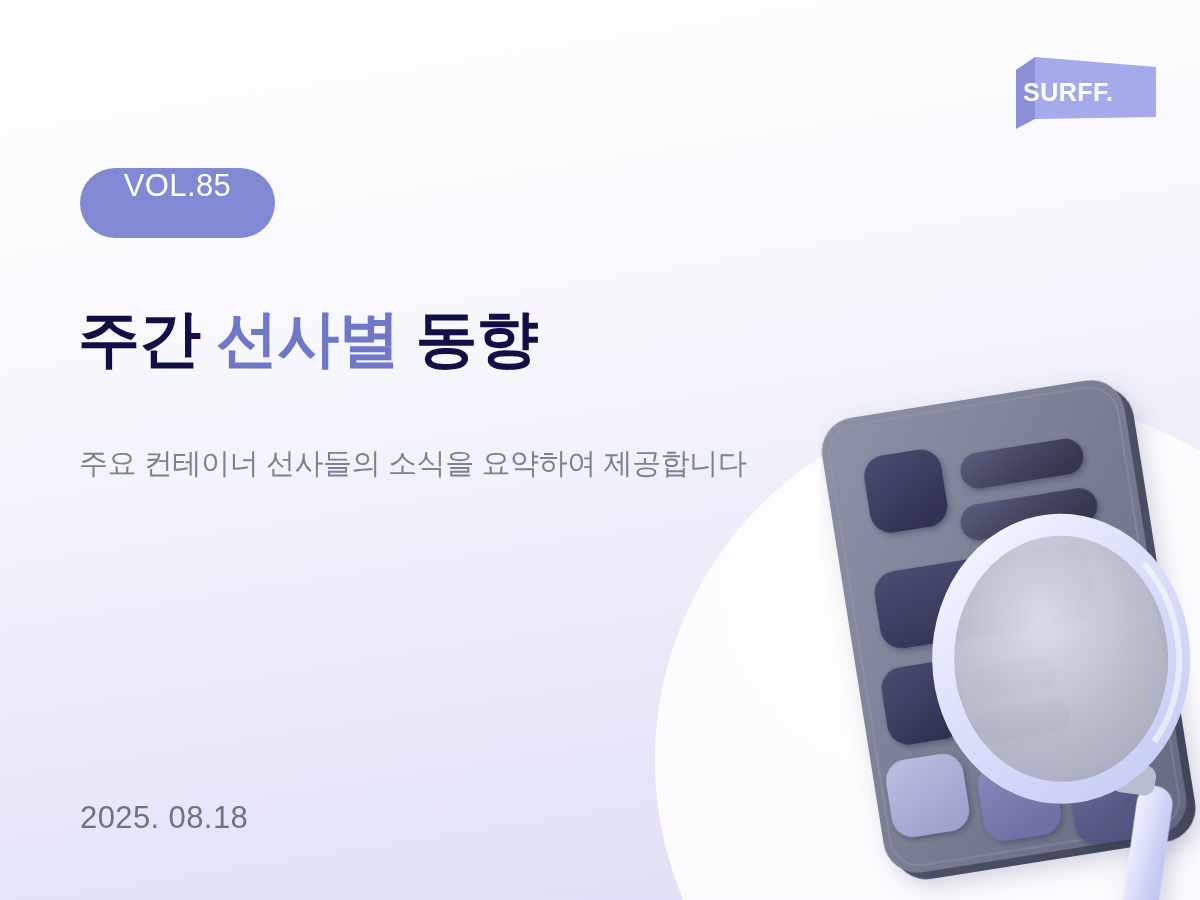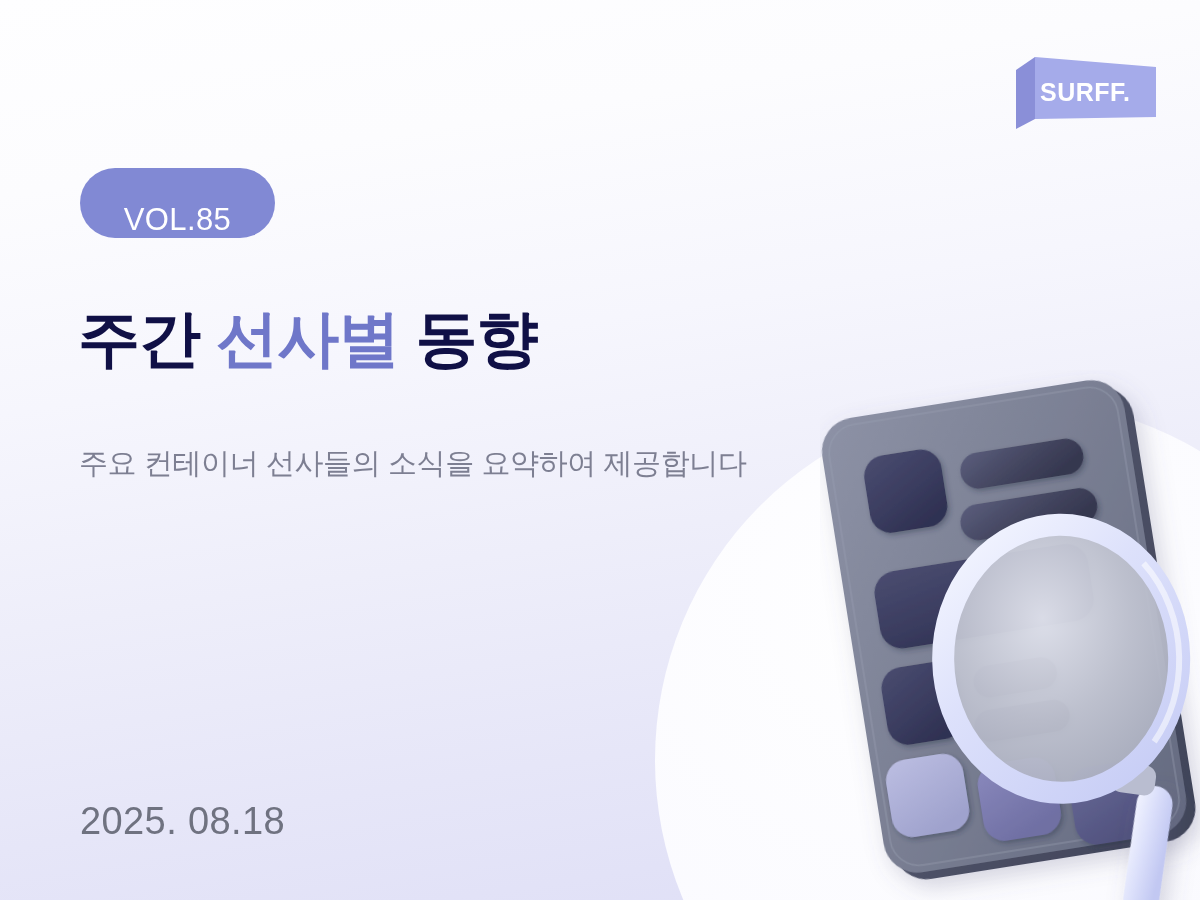--- a/index.html
+++ b/index.html
@@ -43,41 +43,41 @@
   .logo {
     position: absolute;
     left: 1016px;
     top: 57px;
     width: 140px;
     height: 78px;
   }
   .logo svg { display: block; }
   .logo-text {
     position: absolute;
-    left: 24px;
+    left: 7px;
     top: 23px;
     font-size: 25px;
     font-weight: bold;
     letter-spacing: 0.5px;
     color: #ffffff;
     line-height: 1;
     font-family: "Liberation Sans", sans-serif;
   }
 
   
   .vol-badge {
     position: absolute;
     left: 80px;
     top: 168px;
     width: 195px;
     height: 70px;
     border-radius: 35px;
     background: #8189d4;
     display: flex;
-    align-items: flex-end;
+    align-items: flex-start;
     justify-content: center;
   }
   .vol-badge-label {
     color: #ffffff;
     font-size: 31px;
     font-weight: 500;
     letter-spacing: 0.4px;
     font-family: "Liberation Sans", sans-serif;
   }
 
@@ -107,21 +107,21 @@
     color: #7d7f92;
     white-space: nowrap;
     font-family: "Liberation Sans", "DejaVu Sans", sans-serif;
   }
 
   
   .issue-date {
     position: absolute;
     left: 80px;
     top: 800px;
-    font-size: 38px;
+    font-size: 31px;
     font-weight: 500;
     letter-spacing: 0.4px;
     color: #6f7280;
     font-family: "Liberation Sans", sans-serif;
   }
 
   
   .illustration {
     position: absolute;
     left: 820px;

